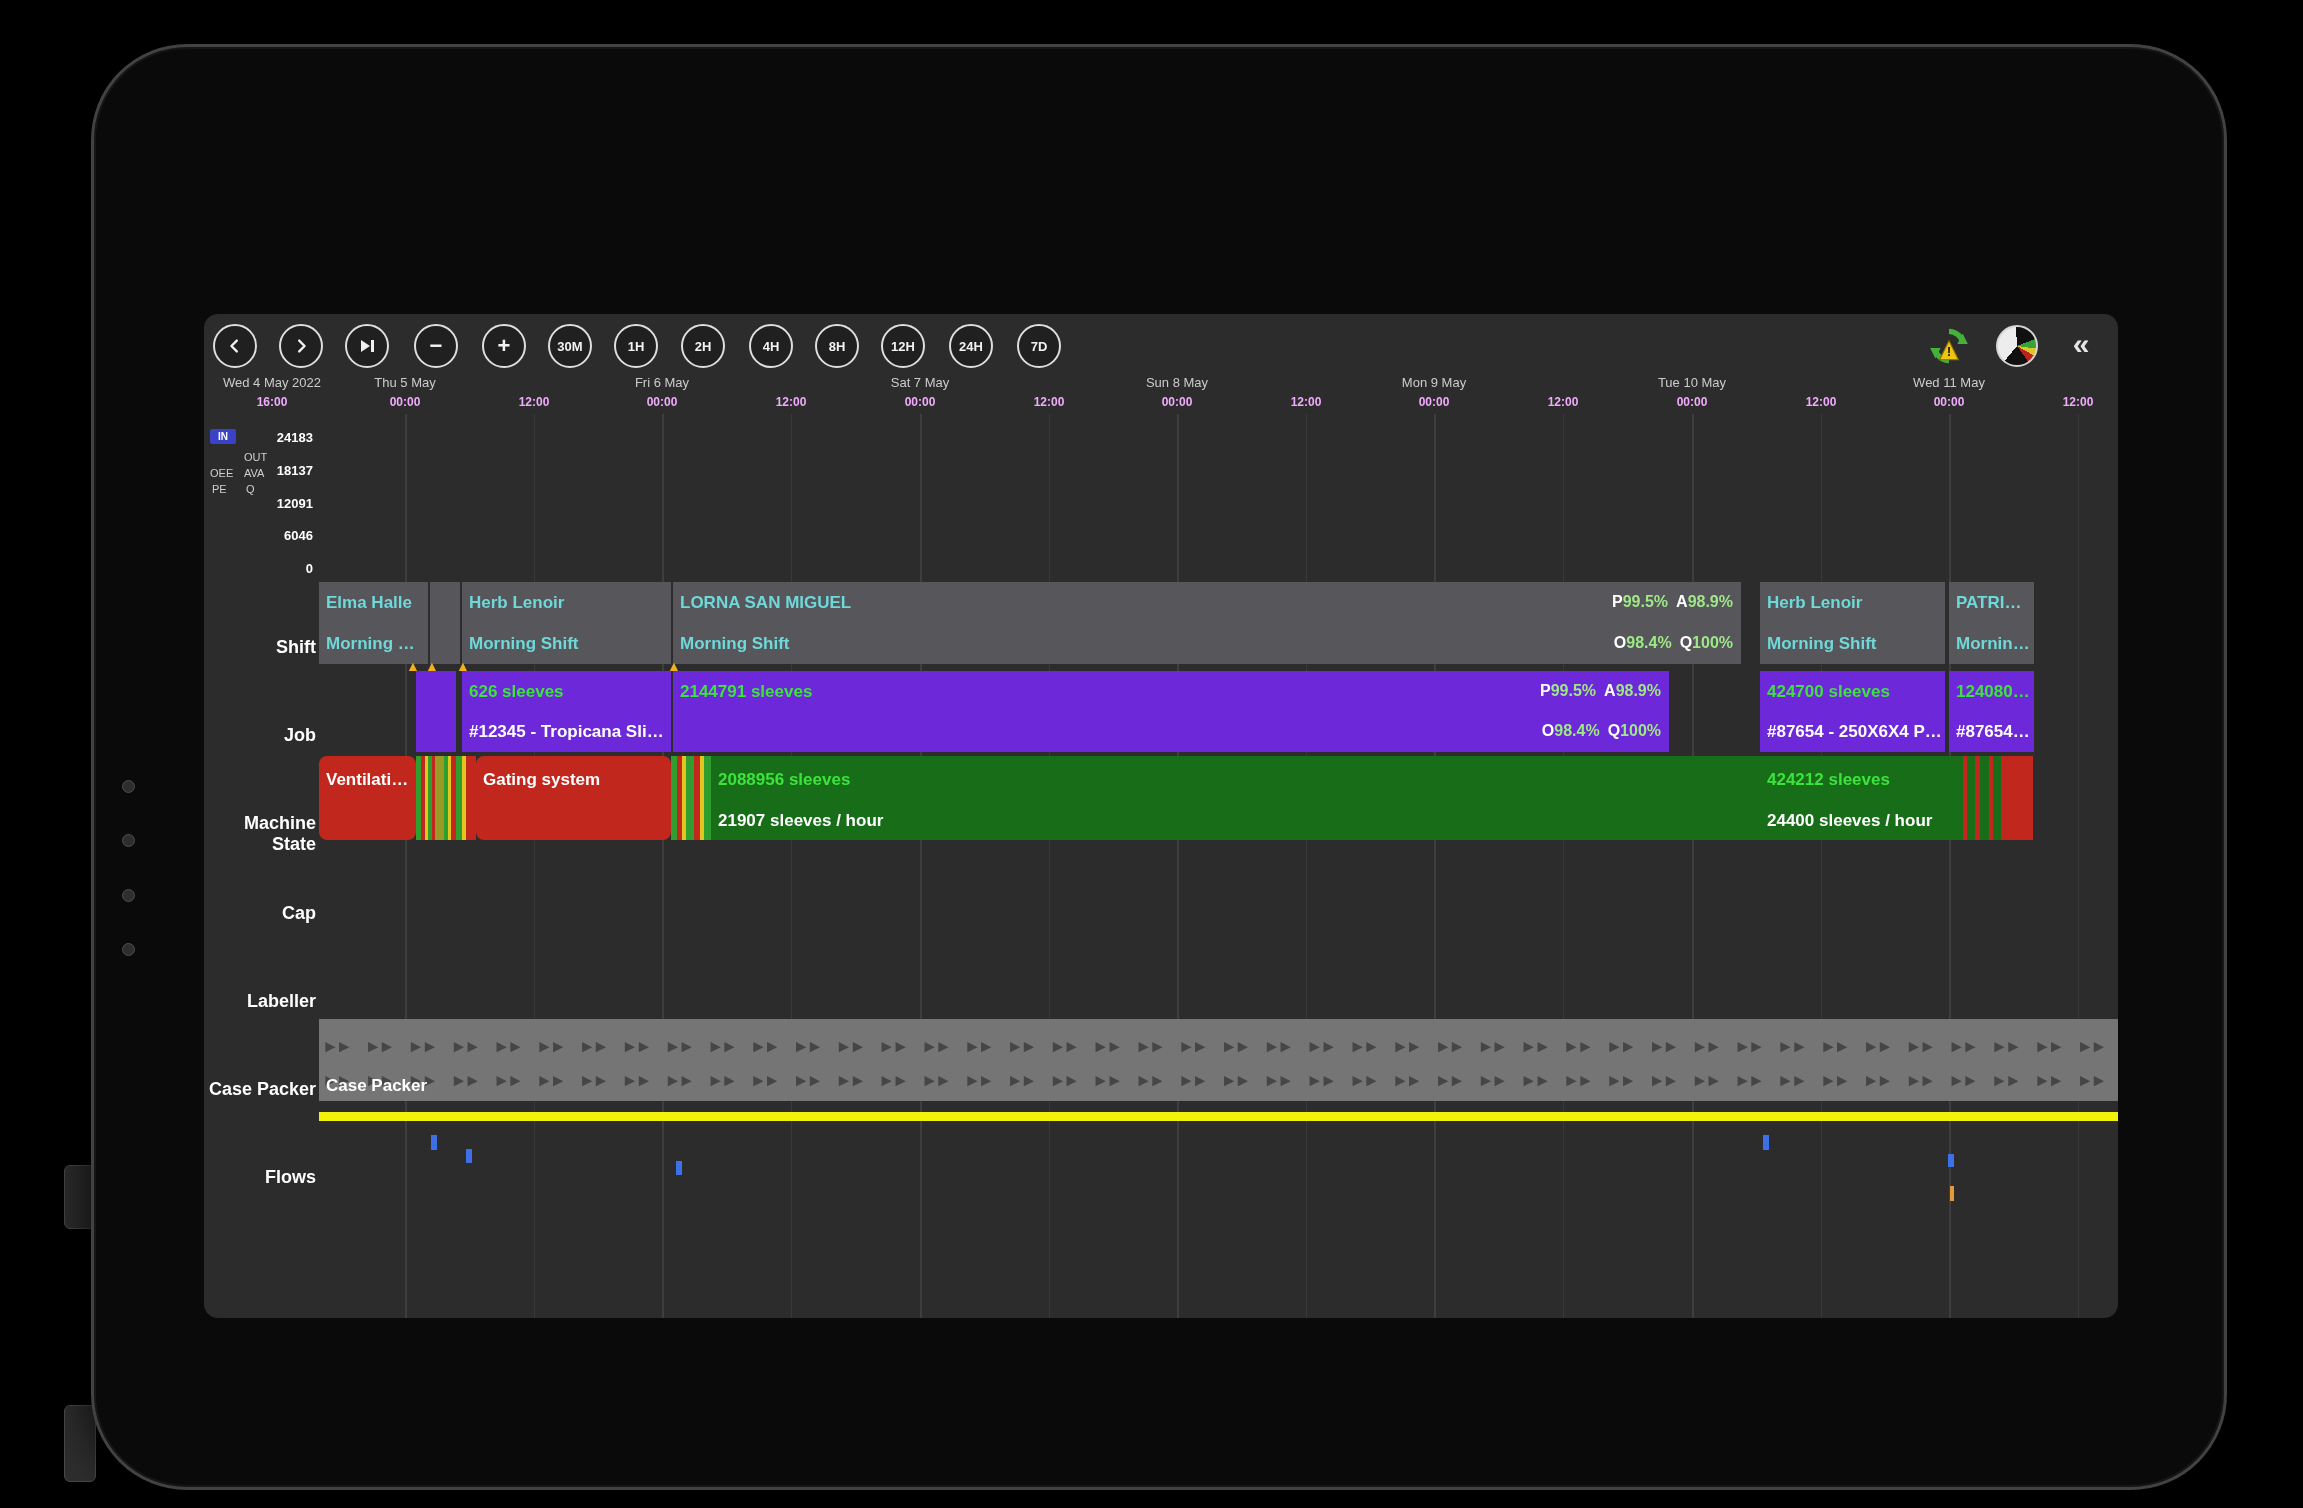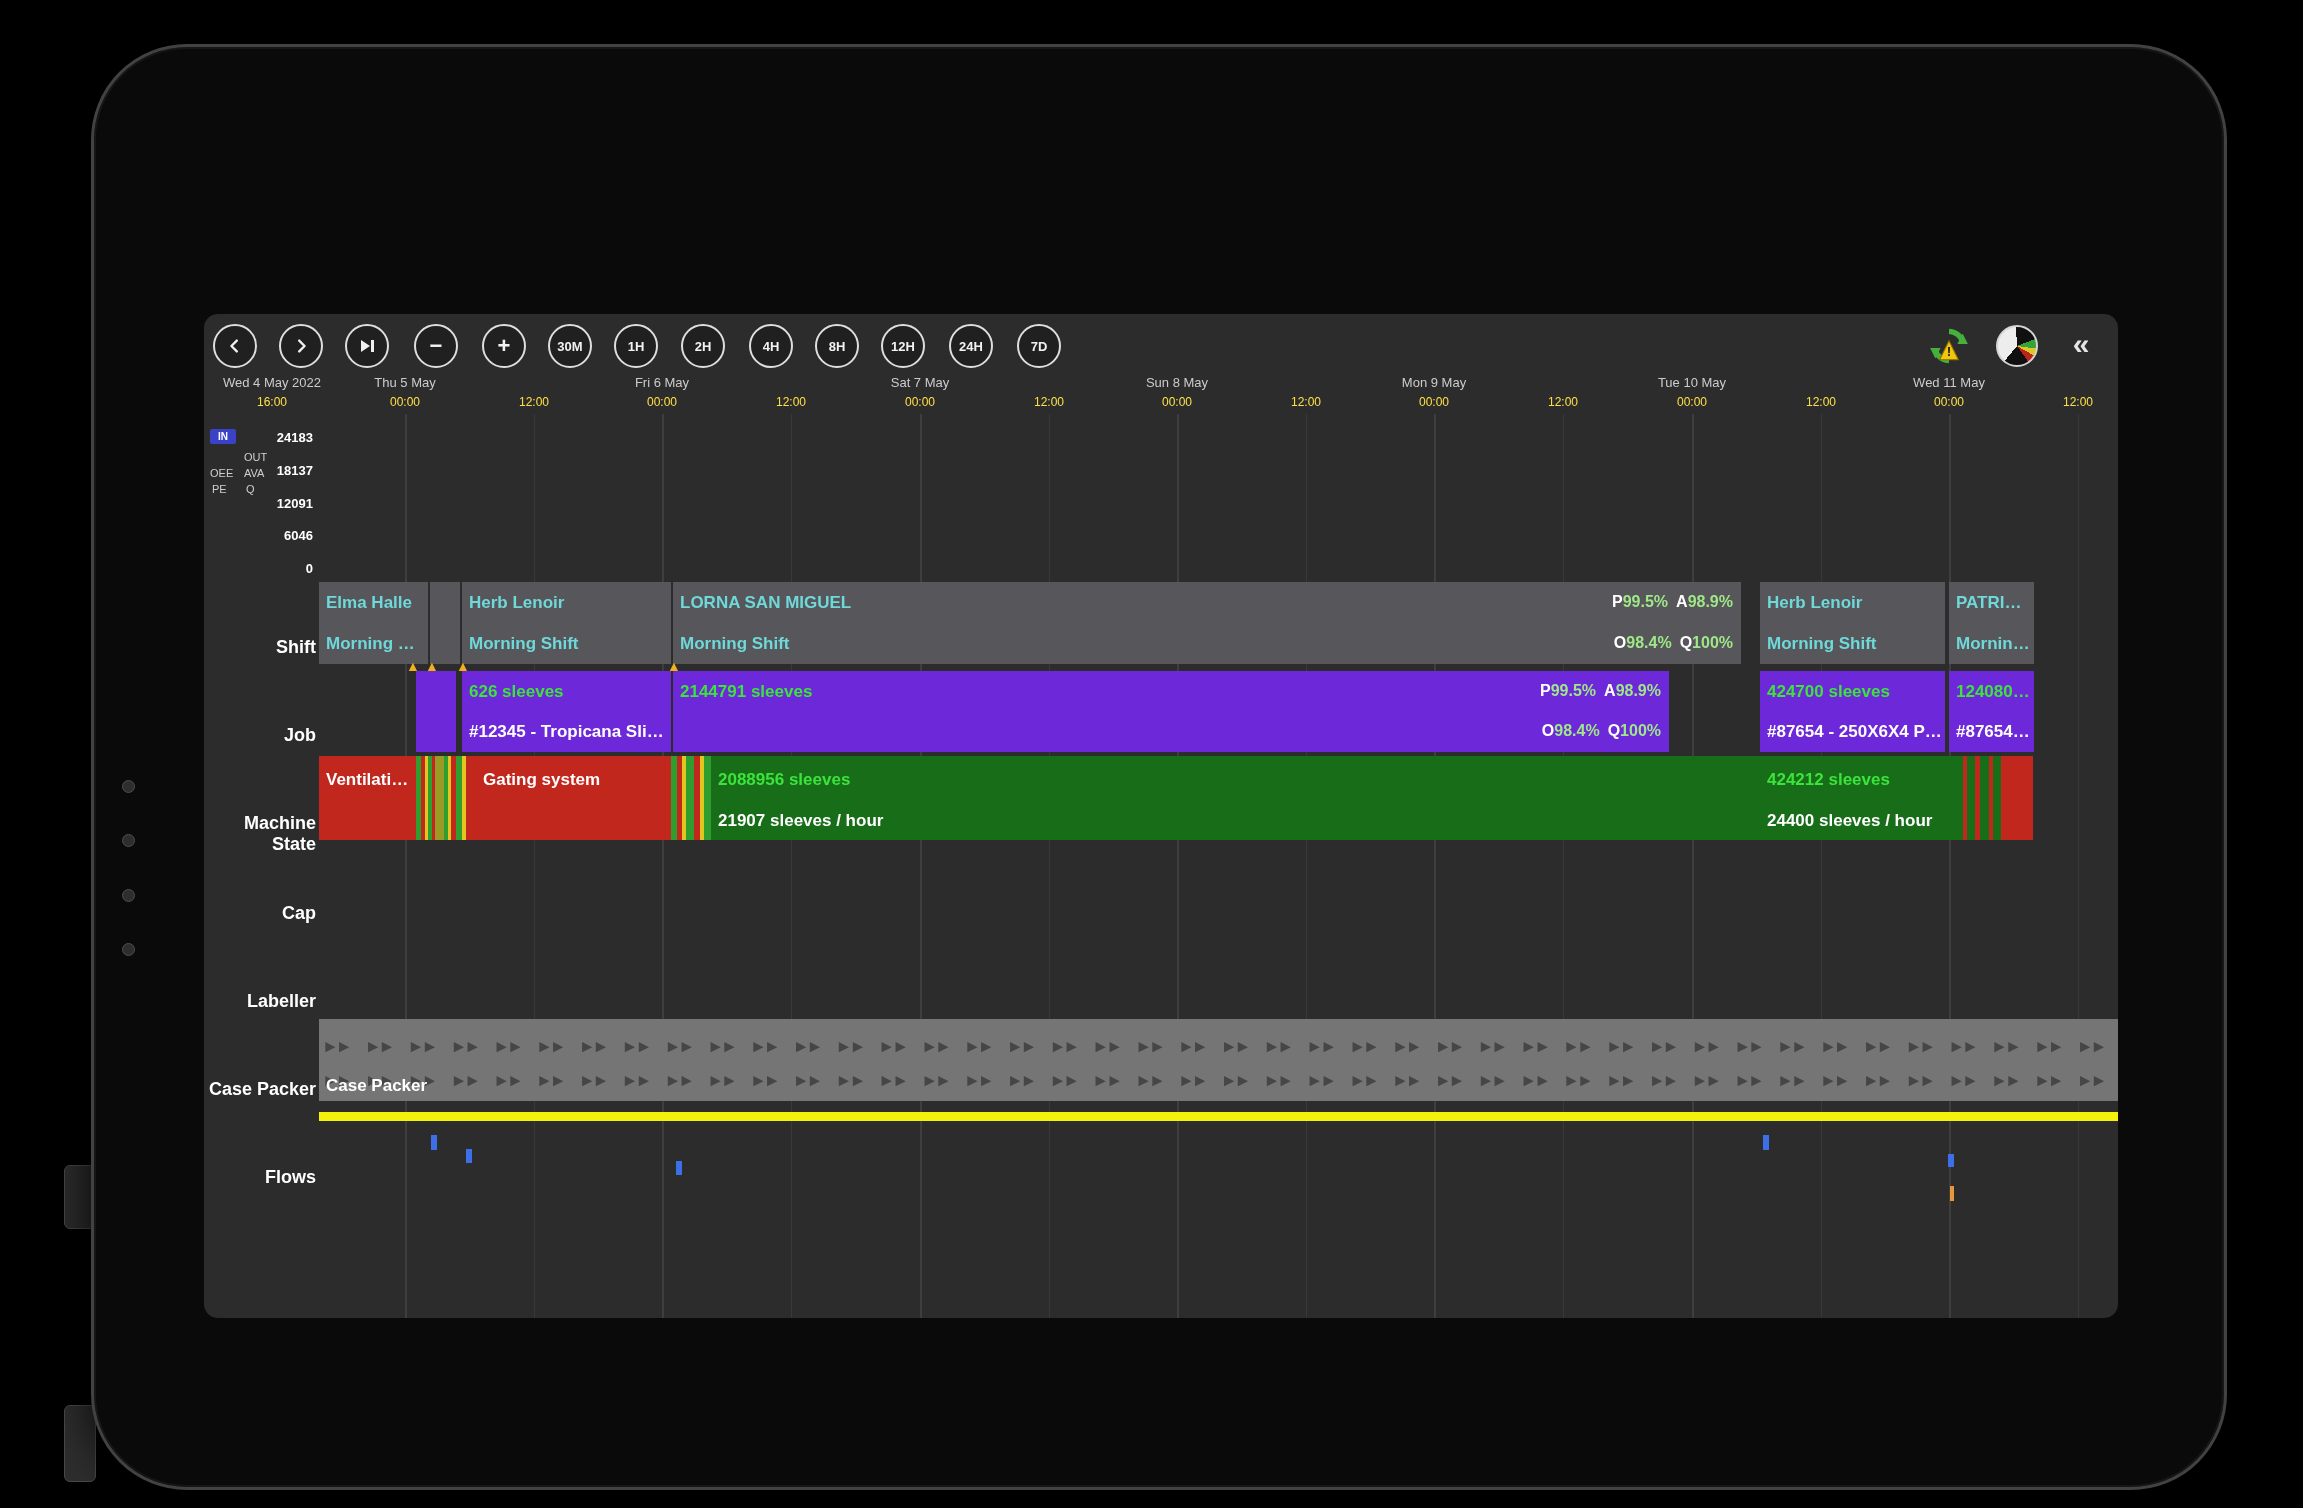--- a/index.html
+++ b/index.html
@@ -21,38 +21,38 @@
   .zoomer{font-size:22px;}
   .range{font-size:13px;}
   .icon-btn{position:absolute;top:11px;width:42px;height:42px;cursor:pointer;}
   .avatar{position:absolute;top:11px;width:42px;height:42px;border-radius:50%;border:2px solid #d5d5d5;box-sizing:border-box;
           background:conic-gradient(from 220deg,#ededed 0 38%,#101010 38% 58%,#36a23a 58% 66%,#ddc728 66% 72%,#bb2418 72% 79%,#101010 79% 100%);cursor:pointer;}
   .tb-plain{position:absolute;top:8px;width:44px;height:44px;display:flex;align-items:center;justify-content:center;
             color:#e5e5e5;font-size:30px;font-weight:bold;cursor:pointer;}
 
   
   .hdr-date{position:absolute;top:61px;font-size:13px;color:#cccccc;width:180px;text-align:center;}
-  .hdr-tick{position:absolute;top:81px;font-size:12px;color:#fde047;width:80px;text-align:center;}
+  .hdr-tick{position:absolute;top:81px;font-size:12px;color:#f0abfc;width:80px;text-align:center;font-weight:bold;}
 
   
   .axis-val{position:absolute;left:30px;width:79px;text-align:right;font-size:13px;font-weight:bold;color:#fff;}
   .legend-t{position:absolute;font-size:11px;color:#cfcfcf;cursor:pointer;margin-top:20px;}
   .legend-chip{position:absolute;left:6px;top:115px;width:26px;height:15px;background:#3a43c8;color:#fff;
                font-size:10px;font-weight:bold;text-align:center;line-height:15px;border-radius:2px;cursor:pointer;}
 
   .row-label{position:absolute;left:0;width:112px;text-align:right;font-size:18px;font-weight:bold;color:#fff;margin-top:28px;}
 
   .vline{position:absolute;top:100px;height:904px;z-index:1;}
 
   
   .bar{position:absolute;box-sizing:border-box;overflow:hidden;z-index:2;cursor:pointer;}
   .shift-bar{top:268px;height:82px;background:#56565b;}
   .job-bar{top:357px;height:81px;background:#6d28d9;}
   .ms-bar{top:442px;height:84px;}
-  .red{background:#c1271d;}
+  .red{background:#c1271d;border-radius:8px;}
   .greenb{background:#186e18;}
   .cp-bar{top:705px;height:82px;background:#757575;}
 
   .l1,.l2{position:absolute;left:7px;right:3px;font-size:17px;font-weight:bold;white-space:nowrap;
           overflow:hidden;text-overflow:ellipsis;z-index:2;}
   .shift-bar .l1{top:11px}.shift-bar .l2{top:52px}
   .job-bar .l1{top:11px}.job-bar .l2{top:51px}
   .ms-bar .l1{top:14px}.ms-bar .l2{top:55px}
   .cp-bar .l1{top:15px}.cp-bar .l2{top:57px}
   .cyan{color:#6fd8d8}.lime{color:#3ce33c}.wt{color:#ffffff}

